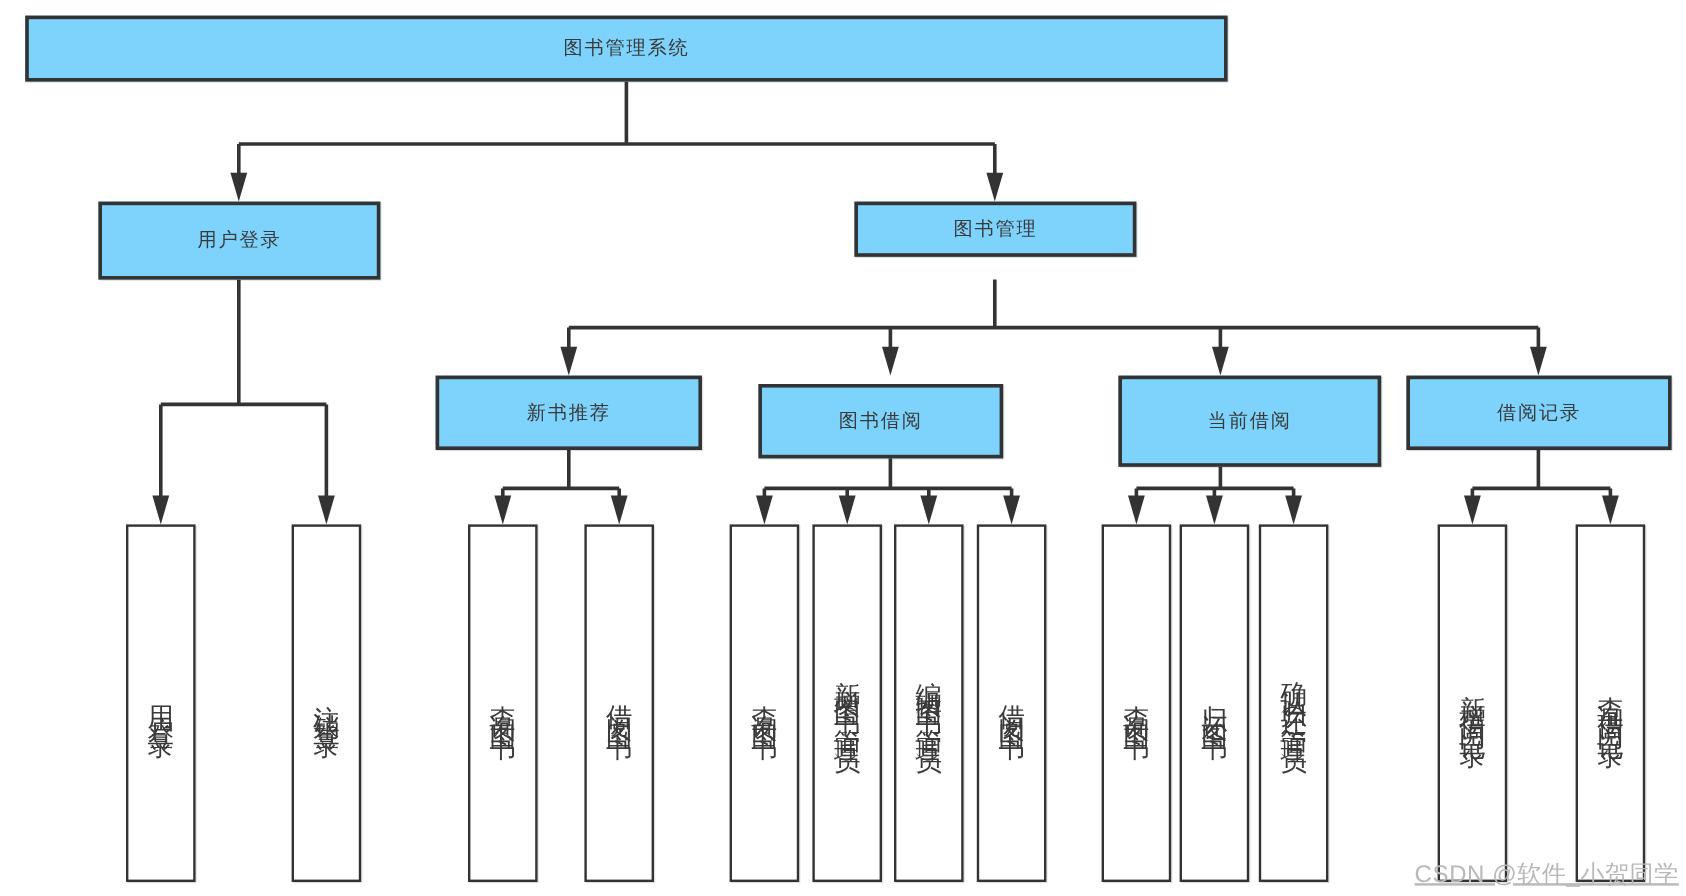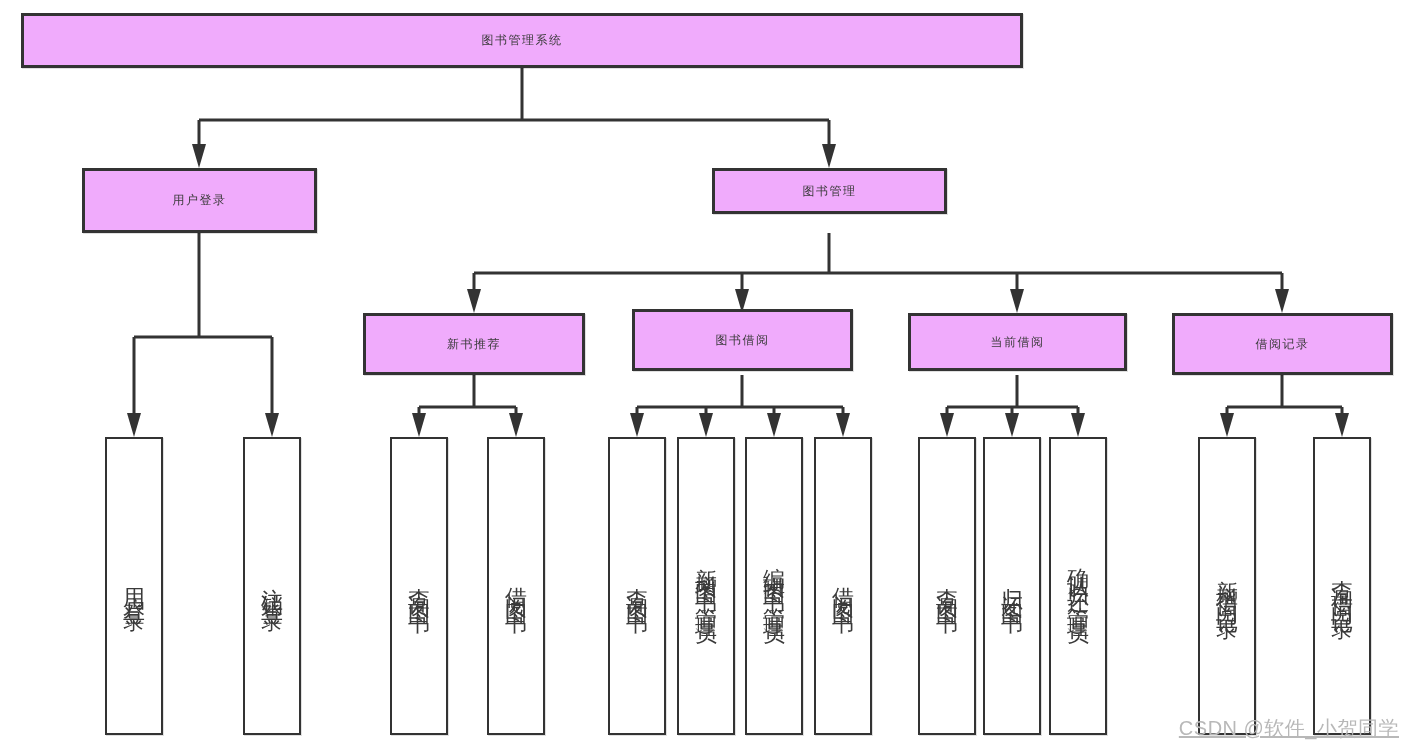--- a/index.html
+++ b/index.html
@@ -17,28 +17,28 @@
   .connectors {
     position: absolute;
     left: 0; top: 0;
     width: 1405px;
     height: 747px;
     z-index: 1;
   }
 
   .node {
     position: absolute;
-    background: #f0abfc;
+    background: #7dd3fc;
     border: 3px solid #333333;
     color: #3a3a3a;
     display: flex;
     align-items: center;
     justify-content: center;
     z-index: 2;
-    font-size: 12px;
+    font-size: 16px;
     letter-spacing: 1.5px;
     box-shadow: 1px 1px 0 rgba(0,0,0,0.12);
   }
 
   .leaf {
     position: absolute;
     top: 437px;
     width: 58px;
     height: 298px;
     background: #ffffff;
@@ -112,22 +112,22 @@
       <polygon points="1342,437 1335,413 1349,413"></polygon>
     </g>
   </svg>
 
   <div class="node" style="left:21px; top:13px; width:1002px; height:55px;">图书管理系统</div>
 
   <div class="node" style="left:82px; top:168px; width:235px; height:65px;">用户登录</div>
   <div class="node" style="left:712px; top:168px; width:235px; height:46px;">图书管理</div>
 
   <div class="node" style="left:363px; top:313px; width:222px; height:62px;">新书推荐</div>
-  <div class="node" style="left:632px; top:309px; width:221px; height:62px;">图书借阅</div>
-  <div class="node" style="left:908px; top:313px; width:219px; height:58px;">当前借阅</div>
+  <div class="node" style="left:632px; top:320px; width:204px; height:62px;">图书借阅</div>
+  <div class="node" style="left:932px; top:313px; width:219px; height:76px;">当前借阅</div>
   <div class="node" style="left:1172px; top:313px; width:221px; height:62px;">借阅记录</div>
 
   <div class="leaf" style="left:105px;">用户登录</div>
   <div class="leaf" style="left:243px;">注销登录</div>
 
   <div class="leaf" style="left:390px;">查询图书</div>
   <div class="leaf" style="left:487px;">借阅图书</div>
 
   <div class="leaf" style="left:608px;">查询图书</div>
   <div class="leaf" style="left:677px;">新增图书（管理员）</div>

